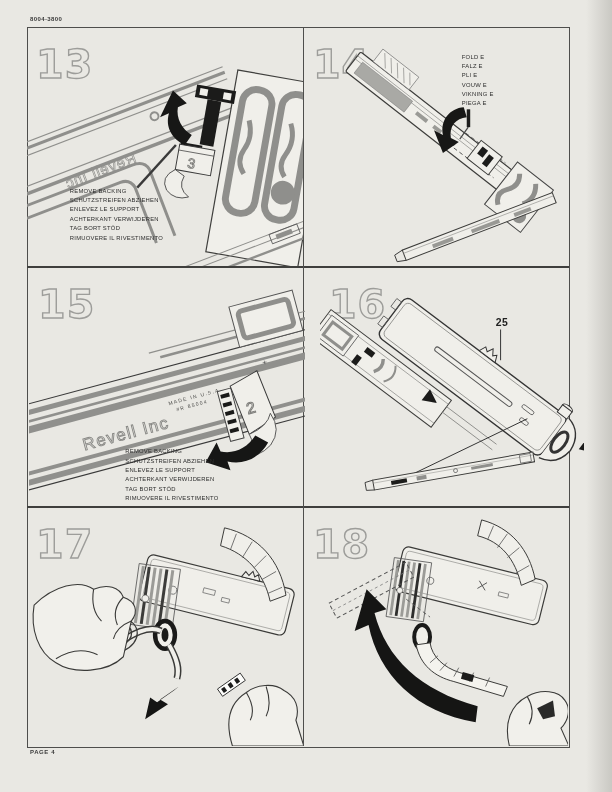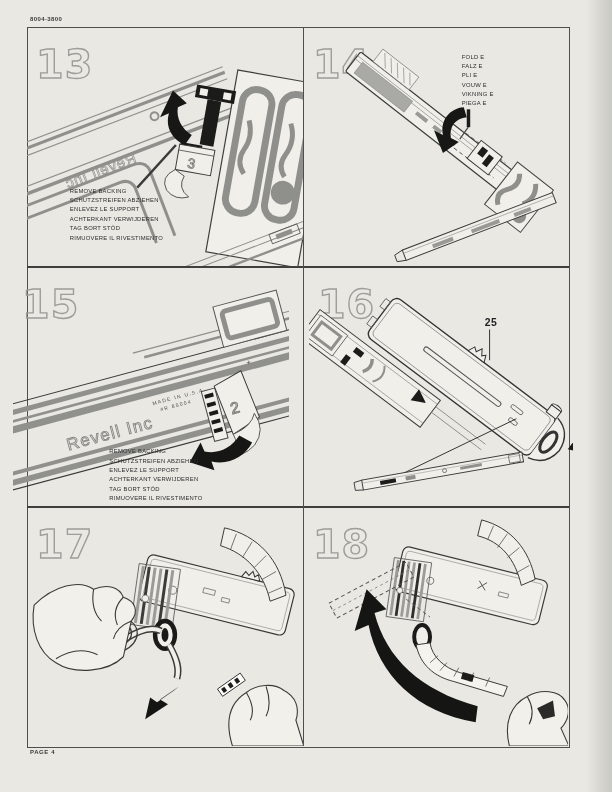--- a/index.html
+++ b/index.html
@@ -15,22 +15,22 @@
     border:1px solid #4e4e4c;background:transparent;}
   .divider{position:absolute;background:#3f3f3d;}
   .div-h1{left:27px;top:266px;width:542px;height:2px;}
   .div-h2{left:27px;top:506px;width:542px;height:2px;}
   .div-v{left:303px;top:27px;width:1px;height:719px;background:#4e4e4c;}
   .corner-code{position:absolute;left:30px;top:16px;font-size:6px;letter-spacing:.4px;color:#3a3a3a;font-weight:bold;}
   .page-footer{position:absolute;left:30px;top:749px;font-size:6px;letter-spacing:.6px;color:#3a3a3a;font-weight:bold;}
   .panel{position:absolute;}
   .p13{left:27px;top:28px;width:276px;height:238px;}
   .p14{left:304px;top:28px;width:264px;height:238px;}
-  .p15{left:13px;top:268px;width:276px;height:301px;}
-  .p16{left:309px;top:268px;width:264px;height:302px;}
+  .p15{left:29px;top:268px;width:276px;height:301px;}
+  .p16{left:320px;top:268px;width:264px;height:302px;}
   .p17{left:27px;top:508px;width:276px;height:184px;}
   .p18{left:304px;top:508px;width:264px;height:238px;text-align:center;}
   svg{display:block;}
   .panelnum{font-family:"DejaVu Sans",sans-serif;font-weight:bold;font-size:40px;letter-spacing:1px;
     fill:none;stroke:#9d9d9a;stroke-width:1.4px;}
   .tinytxt{font-size:5.9px;letter-spacing:.25px;fill:#2e2e2e;font-family:"Liberation Sans",sans-serif;}
   .microtxt{font-size:5px;letter-spacing:1.4px;fill:#4a4a48;}
   .ln{stroke:#3a3a3a;fill:none;}
   .gray{stroke:#8f8f8c;fill:none;}
   .paper{fill:#f0efea;}

